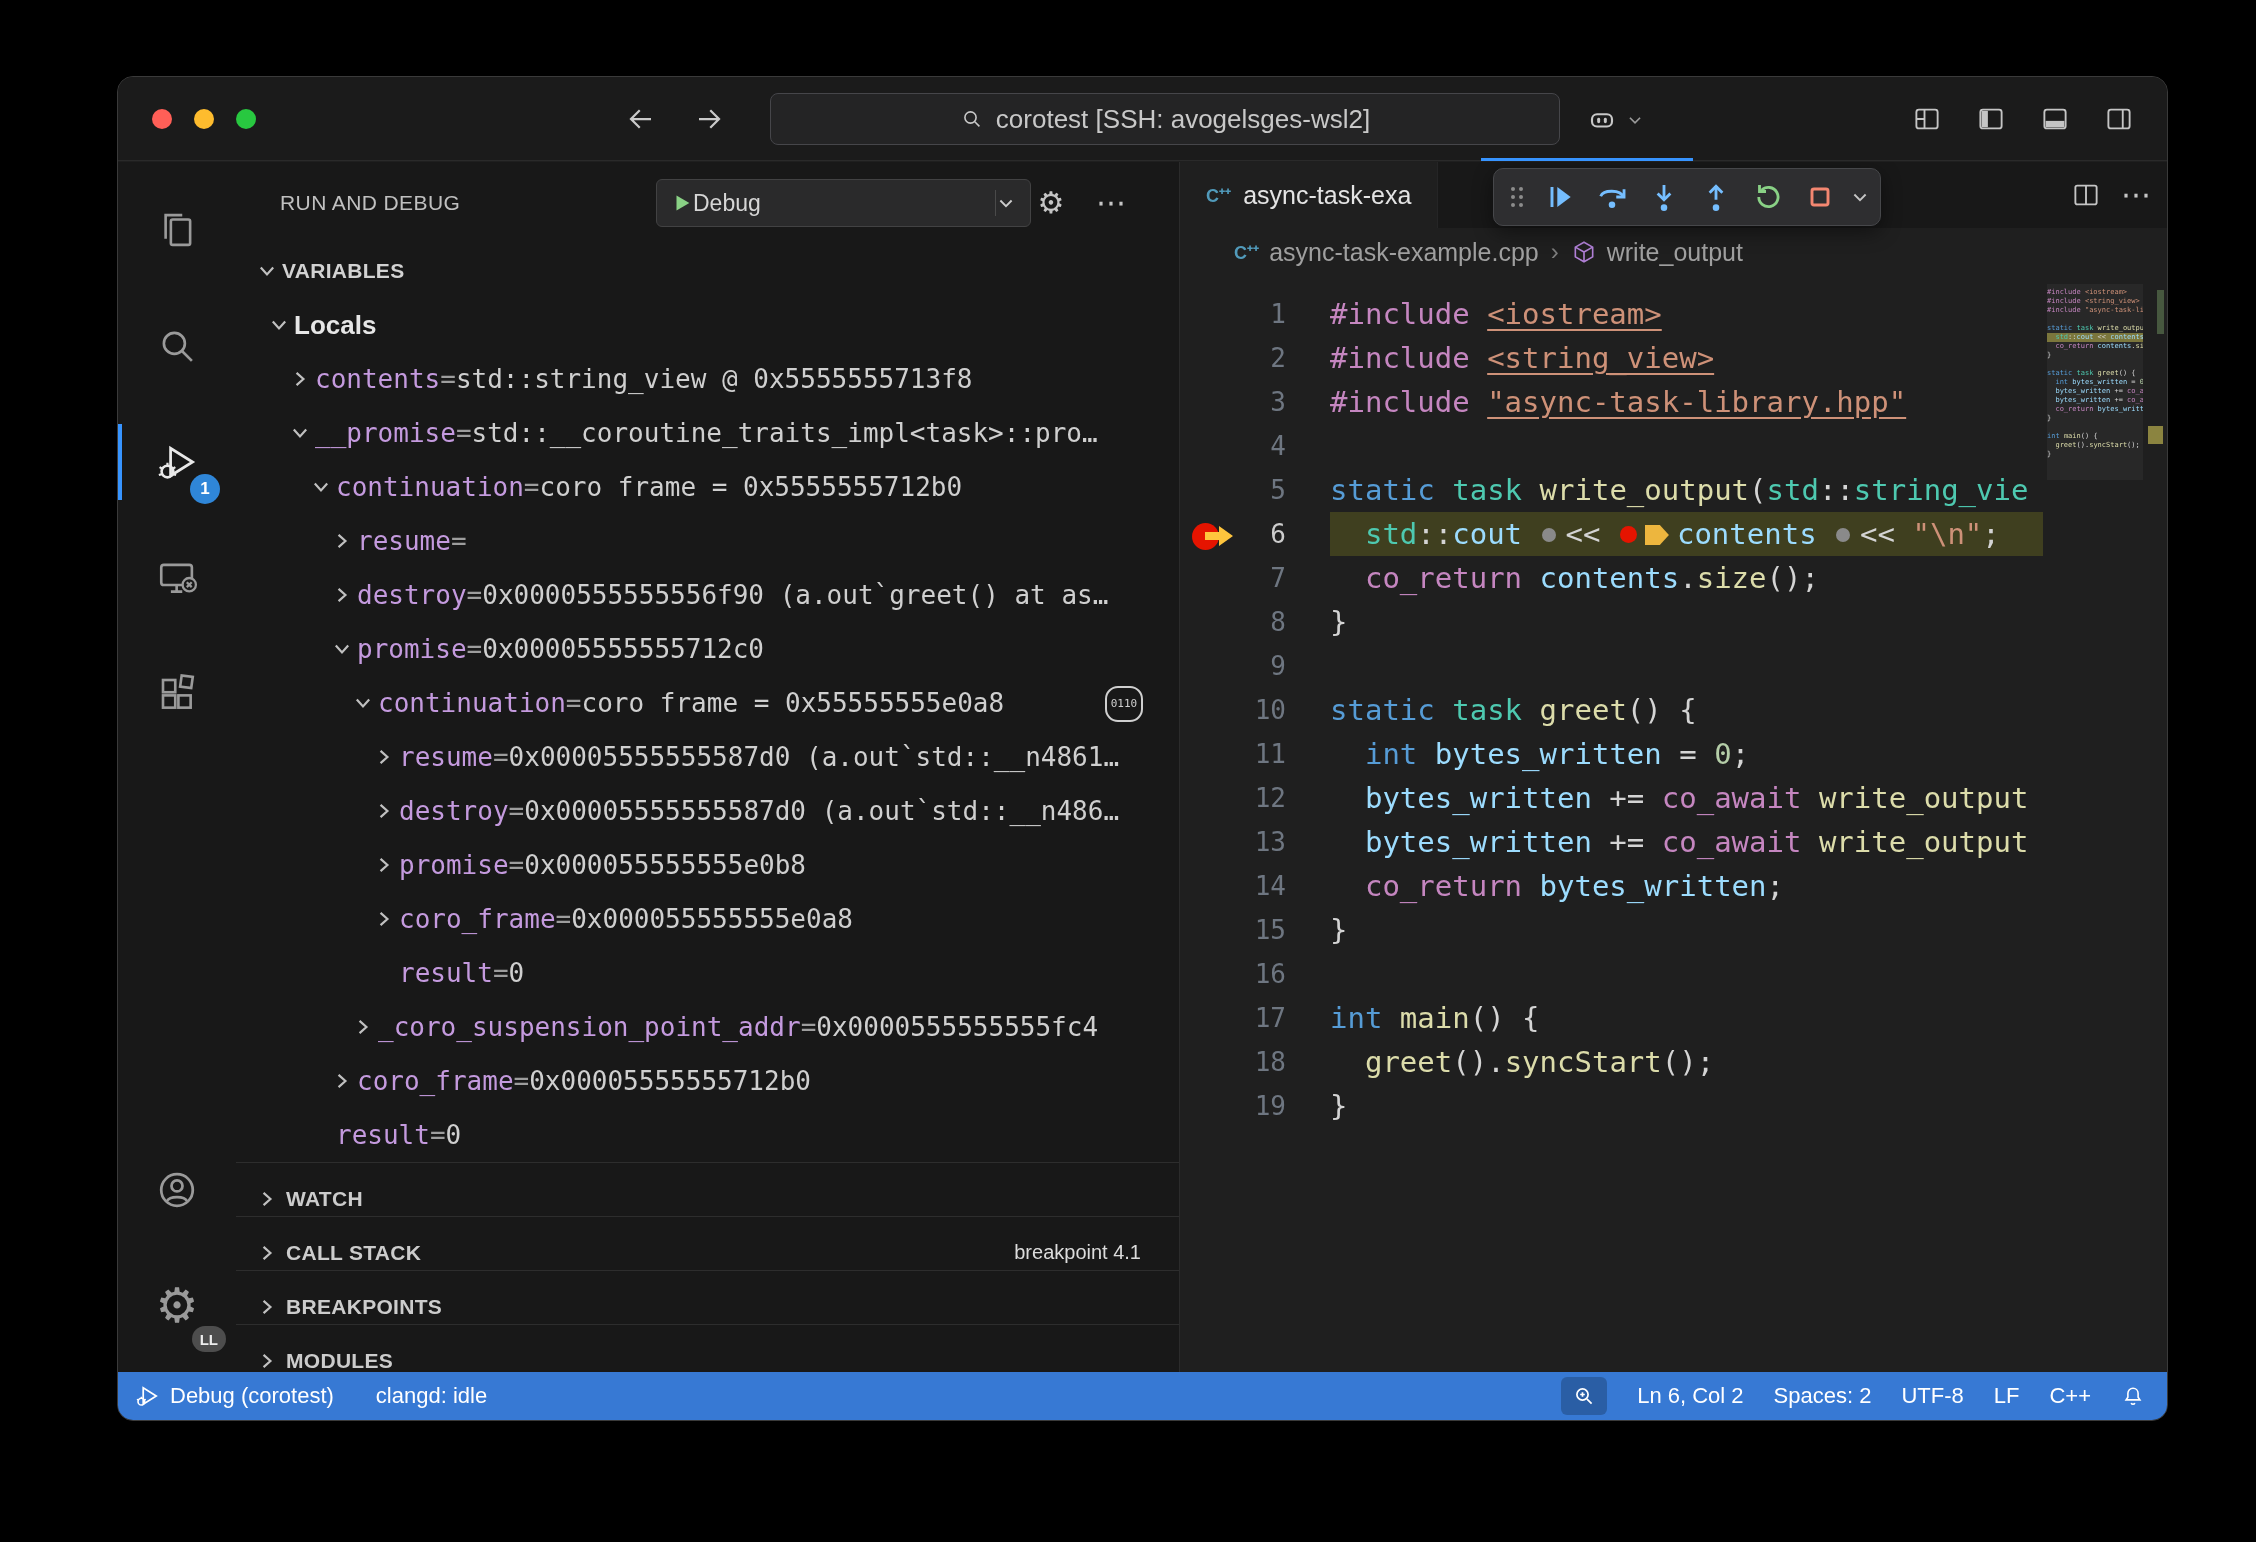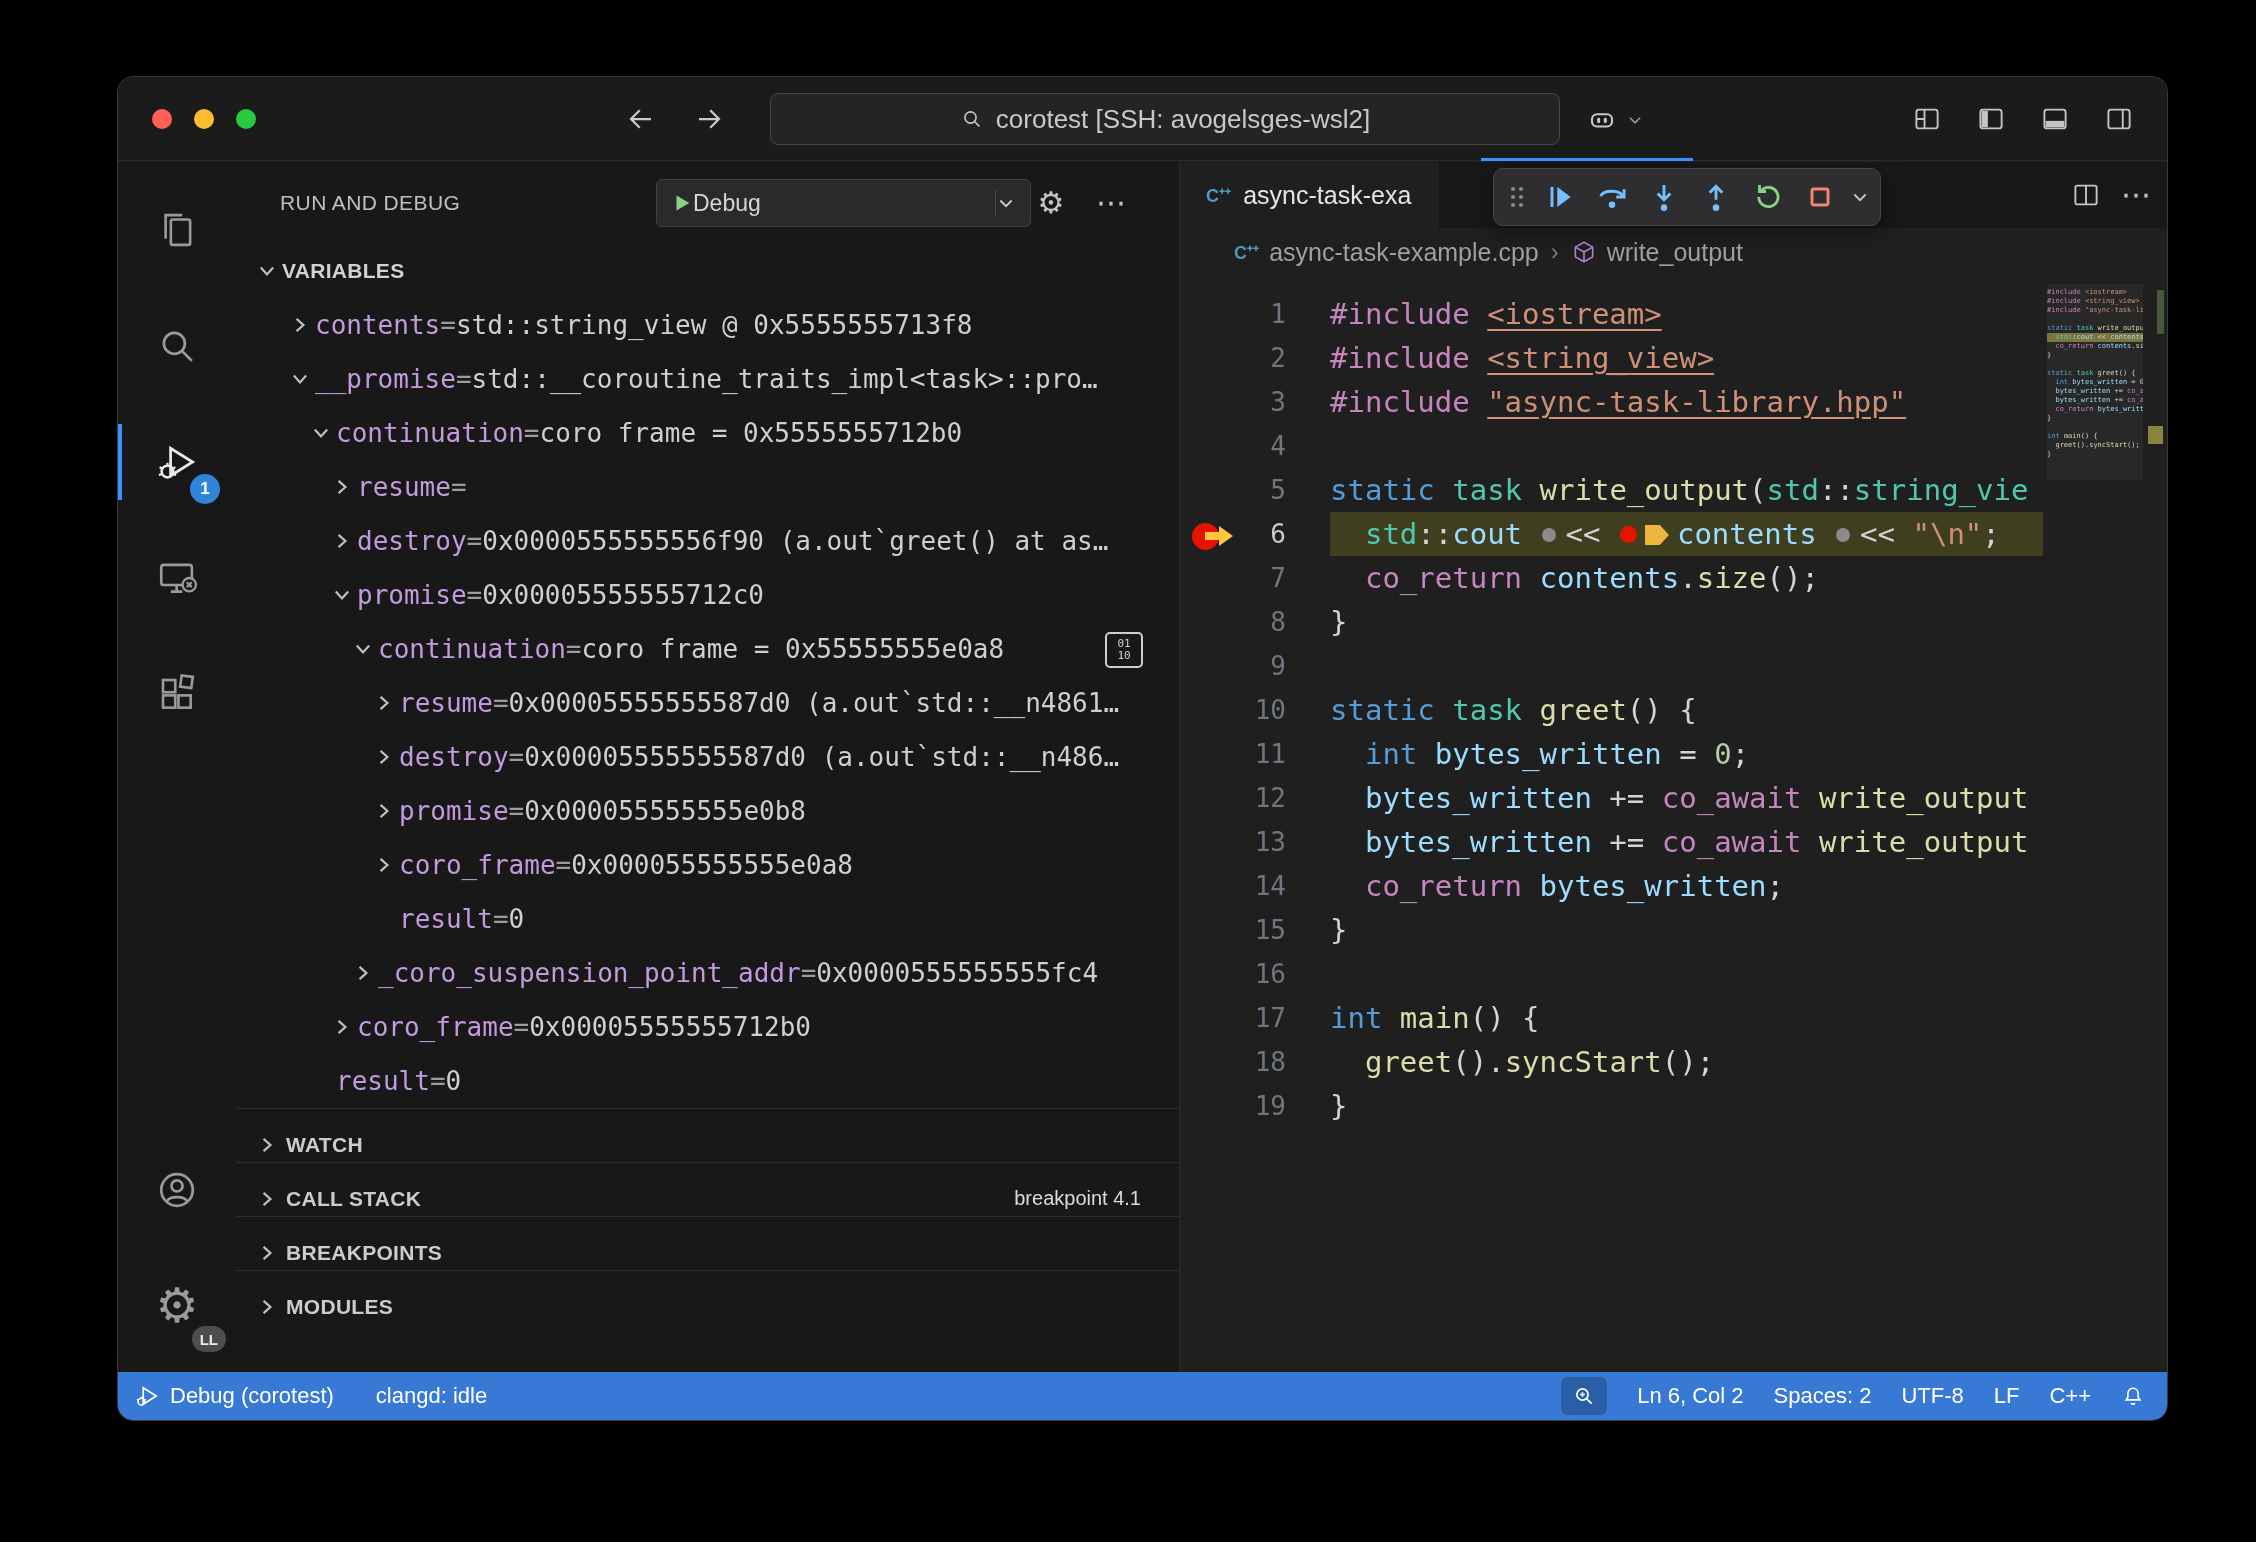--- a/index.html
+++ b/index.html
@@ -52,22 +52,22 @@
   .hdr-icon .gear-glyph{font-size:30px;color:#c5c5c5}
   .ellipsis-glyph{font-size:30px;color:#c5c5c5;line-height:1}
   .var-header{height:54px;display:flex;align-items:center;padding-left:16px;font-weight:bold;font-size:21px;color:#d2d2d2;letter-spacing:.3px}
   .twisty{width:30px;height:30px;display:inline-flex;align-items:center;justify-content:center;color:#c0c0c0;flex:none}
   .var-row{height:54px;display:flex;align-items:center;font-family:"DejaVu Sans Mono",monospace;font-size:26px;
     white-space:nowrap;overflow:hidden;position:relative}
   .var-name{color:#c49ade}
   .var-eq{color:#9d9d9d}
   .var-val{color:#cfcfcf}
   .locals-label{font-family:"Liberation Sans",sans-serif;font-weight:bold;font-size:26px;color:#e6e6e6}
-  .bin-icon{position:absolute;right:36px;top:10px;width:38px;height:36px;border:2px solid #cfcfcf;border-radius:5px;
-    display:flex;flex-direction:column;align-items:center;justify-content:center;color:#cfcfcf;font-size:11px;
+  .bin-icon{position:absolute;right:36px;top:10px;width:38px;height:36px;border:2px solid #cfcfcf;border-radius:13px;
+    display:flex;align-items:center;justify-content:center;color:#cfcfcf;font-size:11px;
     line-height:12px;font-family:"DejaVu Sans Mono",monospace;background:#181818}
   .side-section{height:54px;border-top:1px solid #2d2d2d;display:flex;align-items:center;padding:18px 38px 0 16px;color:#cccccc}
   .sec-label{font-weight:bold;font-size:21px;letter-spacing:.3px;margin-left:4px}
   .sec-badge{margin-left:auto;font-weight:normal;font-size:20px;color:#dcdcdc}
 
   
   .editor{flex:1;background:#1f1f1f;border-left:1px solid #2b2b2b;position:relative;overflow:hidden}
   .tabbar{position:absolute;top:0;left:0;right:0;height:66px;background:#181818}
   .tab{position:absolute;left:0;top:0;height:66px;display:flex;align-items:center;gap:12px;padding:0 26px;
     background:#1f1f1f;border-right:1px solid #252526;color:#e4e4e4;font-size:25px;max-width:300px;overflow:hidden;white-space:nowrap}
@@ -269,20 +269,28 @@
       <div class="var-header">
         <span class="twisty">
           <svg width="22" height="22" viewBox="0 0 16 16">
               <path d="M3.5 5.5L8 10.5l4.5-5" fill="none" stroke="currentColor" stroke-width="1.6"></path>
             </svg>
         </span>
         <span>VARIABLES</span>
       </div>
 
       <div>
+          <div class="var-row" style="padding-left: 28px;">
+            <span class="twisty">
+              <svg width="22" height="22" viewBox="0 0 16 16">
+                <path d="M3.5 5.5L8 10.5l4.5-5" fill="none" stroke="currentColor" stroke-width="1.6"></path>
+              </svg>
+            </span>
+            <span class="locals-label">Locals</span>
+          </div>
           <div class="var-row" style="padding-left: 49px;">
             <span class="twisty">
               <svg width="22" height="22" viewBox="0 0 16 16">
                 <path d="M5.5 3.5L10.5 8l-5 4.5" fill="none" stroke="currentColor" stroke-width="1.6"></path>
               </svg>
             </span>
             <span class="var-name">contents</span>
             <span class="var-eq"> = </span>
             <span class="var-val">std::string_view @ 0x5555555713f8</span>
           </div>

